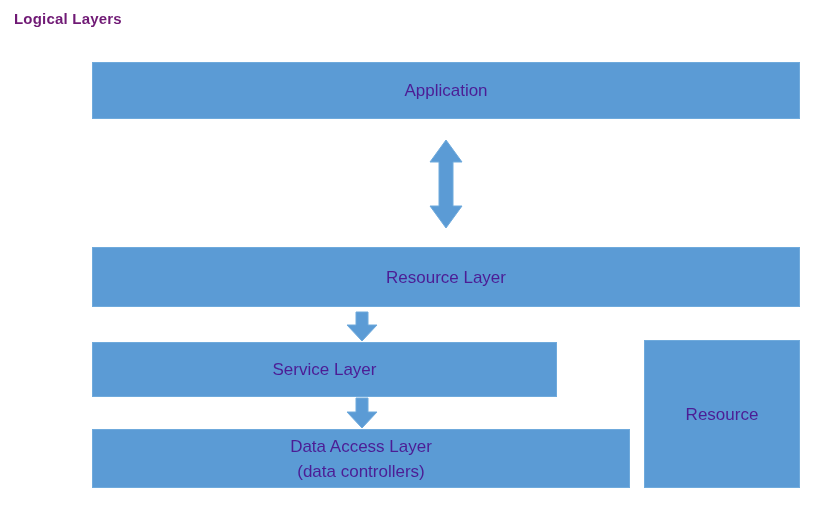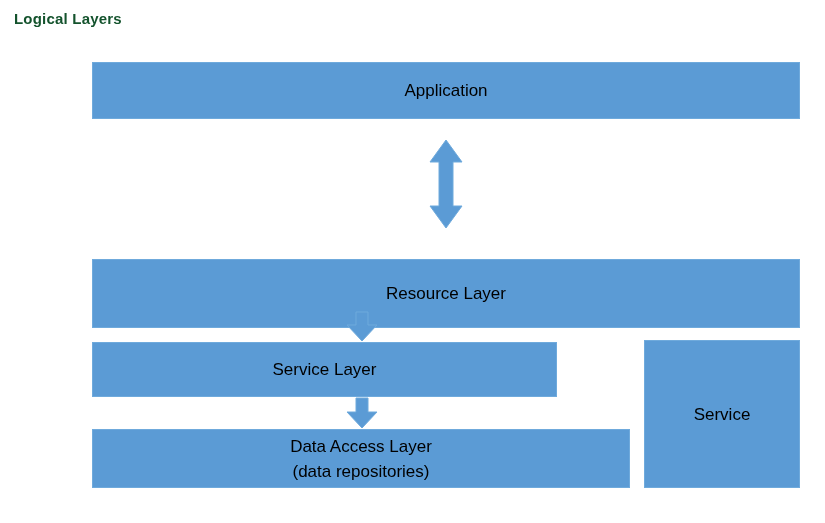--- a/index.html
+++ b/index.html
@@ -23,57 +23,57 @@
     width: 825px;
     height: 523px;
   }
 
   .title {
     position: absolute;
     left: 14px;
     top: 10px;
     font-size: 15px;
     font-weight: bold;
-    color: #14532d;
+    color: #701a75;
     letter-spacing: 0.2px;
     white-space: nowrap;
   }
 
   .layer-box {
     position: absolute;
     background: #5B9BD5;
     border: 1px solid #6FAADC;
     box-sizing: border-box;
     display: flex;
     flex-direction: column;
     align-items: center;
     justify-content: center;
-    color: #000000;
+    color: #4c1d95;
     font-size: 17px;
     line-height: 25px;
     text-align: left;
   }
 
   .layer-line {
     display: block;
     white-space: nowrap;
   }
 
   
   #box-application {
     left: 92px;
     top: 62px;
     width: 708px;
     height: 57px;
   }
   #box-resource {
     left: 92px;
-    top: 259px;
+    top: 247px;
     width: 708px;
-    height: 69px;
+    height: 60px;
     gap: 28px;
   }
   #box-service {
     left: 92px;
     top: 342px;
     width: 465px;
     height: 55px;
   }
   #box-data-access {
     left: 92px;
@@ -147,20 +147,20 @@
   </div>
 
   <div class="arrow" id="arrow-service-data">
     <svg width="34" height="32" viewBox="0 0 34 32" xmlns="http://www.w3.org/2000/svg">
       <polygon points="11,1 23,1 23,15 32,15 17,31 2,15 11,15" fill="#5B9BD5" stroke="#6FAADC" stroke-width="1"></polygon>
     </svg>
   </div>
 
   <div class="layer-box" id="box-data-access">
     <span class="layer-line">Data Access Layer</span>
-    <span class="layer-line">(data repositories)</span>
+    <span class="layer-line">(data controllers)</span>
   </div>
 
   <div class="layer-box" id="box-entities">
-    <span class="layer-line">Service</span>
+    <span class="layer-line">Resource</span>
   </div>
 
 </div>
 
 </body></html>

